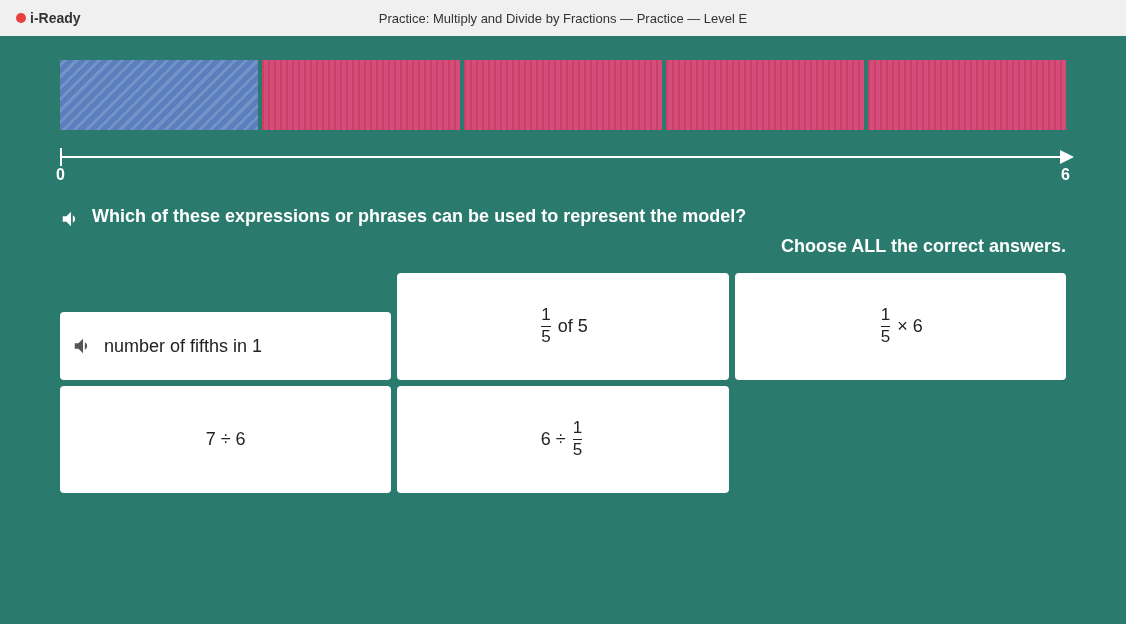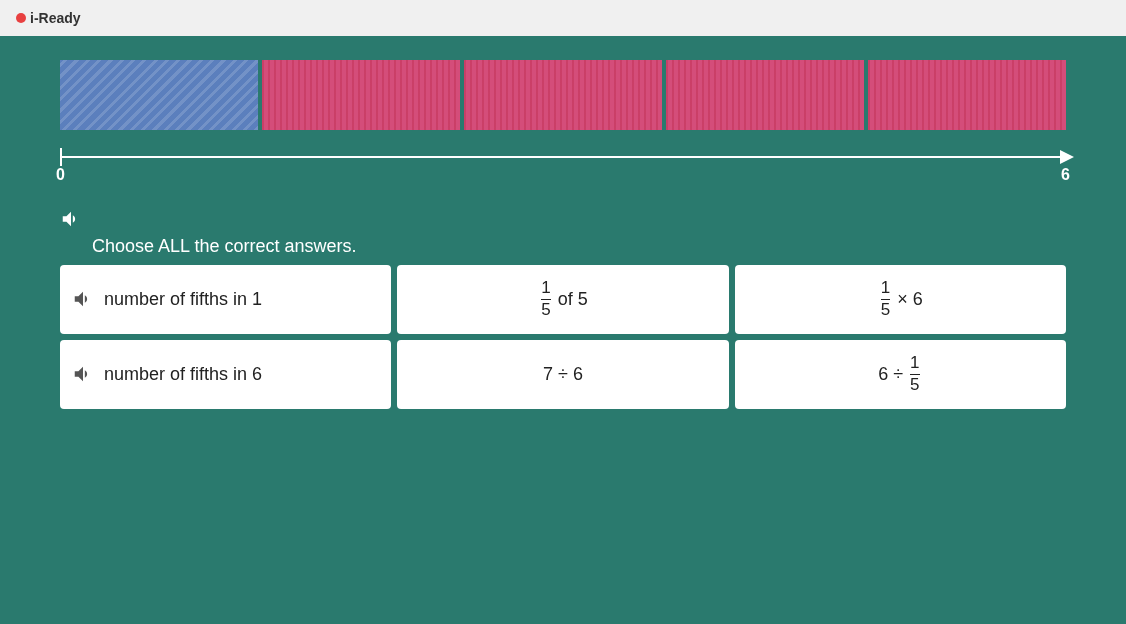--- a/index.html
+++ b/index.html
@@ -158,24 +158,25 @@
 
     .speaker-icon {
       width: 22px;
       height: 22px;
       flex-shrink: 0;
       margin-top: 2px;
     }
 
     .question-sub {
       font-size: 18px;
-      font-weight: normal;
+      font-weight: bold;
       color: white;
       padding-left: 32px;
-      margin-bottom: 8px;
+      margin-bottom: 16px;
+      text-align: right;
     }
 
     
     .answer-grid {
       display: grid;
       grid-template-columns: repeat(3, 1fr);
       grid-template-rows: repeat(2, 1fr);
       gap: 6px;
     }
 
@@ -188,20 +189,21 @@
       padding: 14px 12px;
       font-size: 18px;
       color: #222;
       min-height: 68px;
       cursor: pointer;
     }
 
     .answer-cell.with-speaker {
       justify-content: flex-start;
       gap: 10px;
+      margin-top: 39px;
     }
 
     .fraction-inline {
       display: inline-flex;
       flex-direction: column;
       align-items: center;
       font-size: 17px;
       line-height: 1;
       margin: 0 3px;
     }
@@ -231,20 +233,21 @@
     }
   </style>
 </head>
 <body>
 
 <div class="top-bar">
   <div class="brand">
     <span class="brand-dot"></span>
     <span>i-Ready</span>
   </div>
+  <div class="page-title">Practice: Multiply and Divide by Fractions — Practice — Level E</div>
 </div>
 
 <div class="main-content">
 
   <div class="fraction-bars">
     <div class="bar-segment bar-blue"></div>
     <div class="bar-segment bar-pink"></div>
     <div class="bar-segment bar-pink"></div>
     <div class="bar-segment bar-pink"></div>
     <div class="bar-segment bar-pink"></div>
@@ -256,20 +259,21 @@
     <span class="label-zero">0</span>
     <span class="label-six">6</span>
   </div>
 
   <div class="question-area">
     <div class="question-text">
 
       <svg class="speaker-icon" viewBox="0 0 24 24" fill="white">
         <path d="M3 9v6h4l5 5V4L7 9H3zm13.5 3c0-1.77-1.02-3.29-2.5-4.03v8.05c1.48-.73 2.5-2.25 2.5-4.02z"></path>
       </svg>
+      <span>Which of these expressions or phrases can be used to represent the model?</span>
     </div>
     <div class="question-sub">Choose ALL the correct answers.</div>
 
     <div class="answer-grid">
 
       <div class="answer-cell with-speaker">
         <svg width="22" height="22" viewBox="0 0 24 24" fill="#555">
           <path d="M3 9v6h4l5 5V4L7 9H3zm13.5 3c0-1.77-1.02-3.29-2.5-4.03v8.05c1.48-.73 2.5-2.25 2.5-4.02z"></path>
         </svg>
         <span>number of fifths in 1</span>
@@ -290,26 +294,20 @@
         <div class="answer-text">
           <span class="fraction-inline">
             <span class="numerator">1</span>
             <span class="fraction-bar"></span>
             <span class="denominator">5</span>
           </span>
           <span>× 6</span>
         </div>
       </div>
 
-      <div class="answer-cell with-speaker">
-        <svg width="22" height="22" viewBox="0 0 24 24" fill="#555">
-          <path d="M3 9v6h4l5 5V4L7 9H3zm13.5 3c0-1.77-1.02-3.29-2.5-4.03v8.05c1.48-.73 2.5-2.25 2.5-4.02z"></path>
-        </svg>
-        <span>number of fifths in 6</span>
-      </div>
 
       <div class="answer-cell">
         <span>7 ÷ 6</span>
       </div>
 
       <div class="answer-cell">
         <div class="answer-text">
           <span>6 ÷</span>
           <span class="fraction-inline">
             <span class="numerator">1</span>

